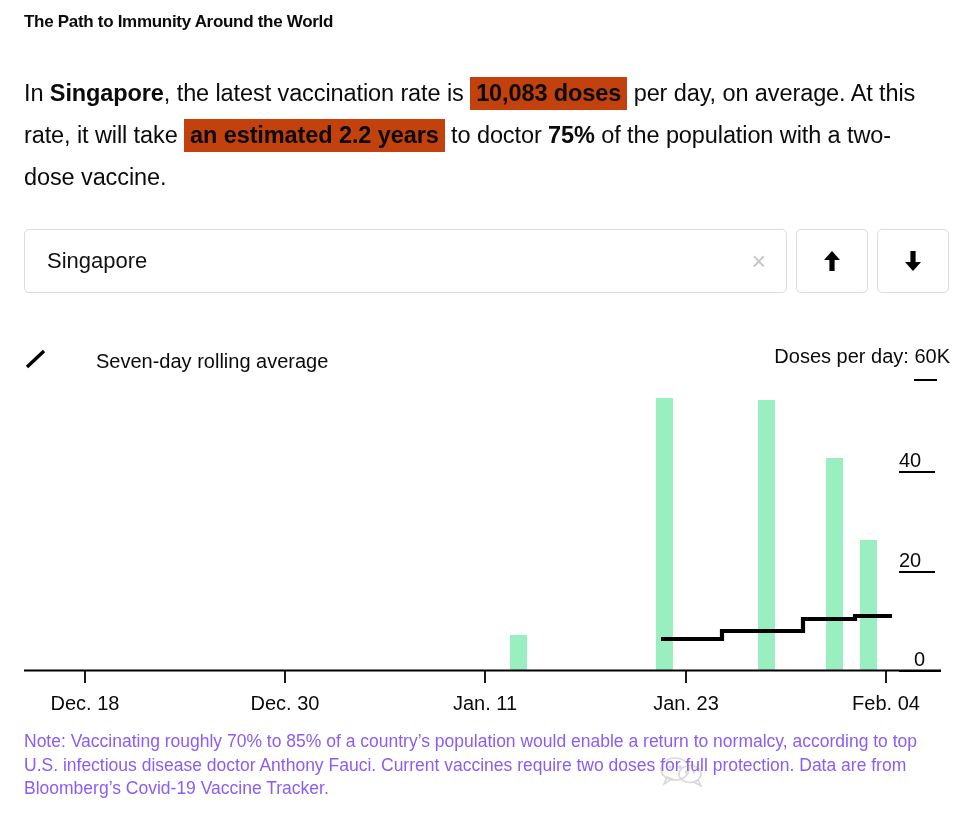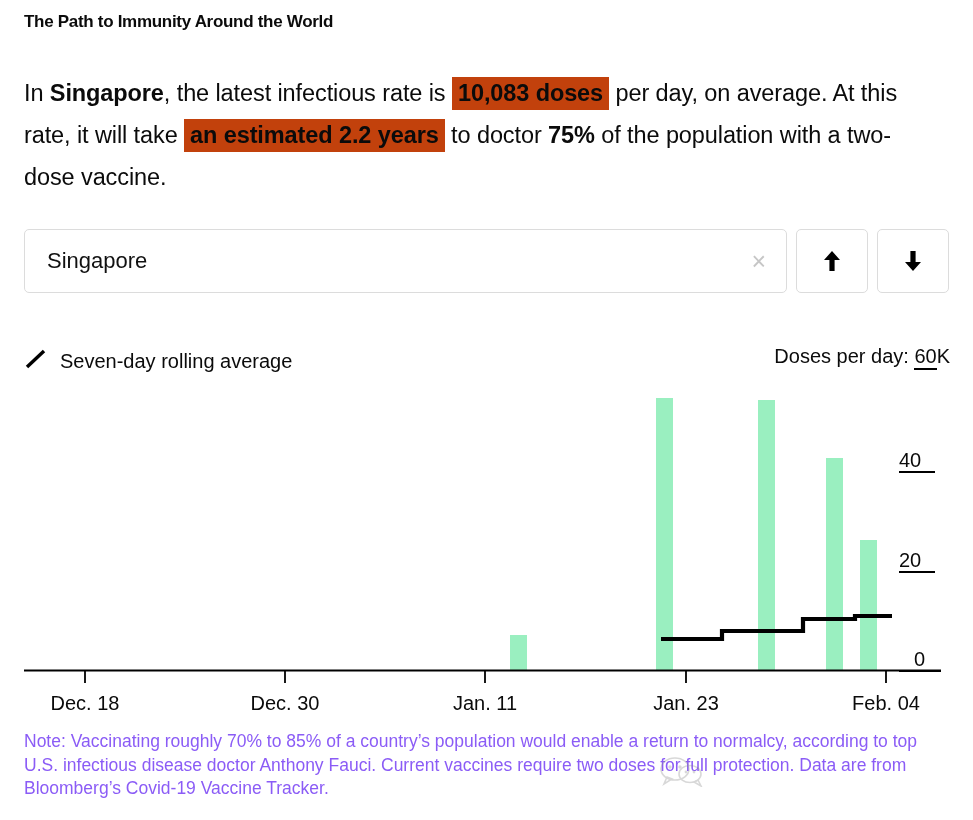--- a/index.html
+++ b/index.html
@@ -91,31 +91,32 @@
     position: absolute;
     left: 24px; top: 348px;
     display: flex;
     align-items: center;
     gap: 12px;
   }
   #legend-slash { display: block; }
   #legend-label {
     font-size: 20px;
     color: #0b0b0b;
+    margin-left: 36px;
   }
   #axis-unit {
     position: absolute;
     right: 23px; top: 345px;
     font-size: 20px;
     color: #0b0b0b;
     white-space: nowrap;
   }
   #axis-unit .tickval {
     border-bottom: 2px solid #000;
-    padding-bottom: 1px;
+    padding-bottom: 12px;
   }
 
   
   #plot {
     position: absolute;
     left: 0; top: 330px;
     width: 973px; height: 355px;
   }
   #plot svg { display: block; }
 
@@ -155,21 +156,21 @@
     color: #6f6f6f;
     white-space: nowrap;
     font-family: "DejaVu Sans", sans-serif;
   }
 </style>
 </head>
 <body>
 
 <div id="headline">The Path to Immunity Around the World</div>
 
-<div id="intro"><span>In </span><b>Singapore</b><span>, the latest infectious rate is </span><span class="hl">10,083 doses</span><span> per day, on average. At this rate, it will take </span><span class="hl">an estimated 2.2 years</span><span> to doctor </span><b>75%</b><span> of the population with a two-dose vaccine.</span></div>
+<div id="intro"><span>In </span><b>Singapore</b><span>, the latest vaccination rate is </span><span class="hl">10,083 doses</span><span> per day, on average. At this rate, it will take </span><span class="hl">an estimated 2.2 years</span><span> to doctor </span><b>75%</b><span> of the population with a two-dose vaccine.</span></div>
 
 <div id="selector-row">
 
   <div id="country-box">
     <span id="country-value" title="Search a country">Singapore</span>
     <span id="country-clear">×</span>
   </div>
 
   <div class="nav-btn">
     <span>

